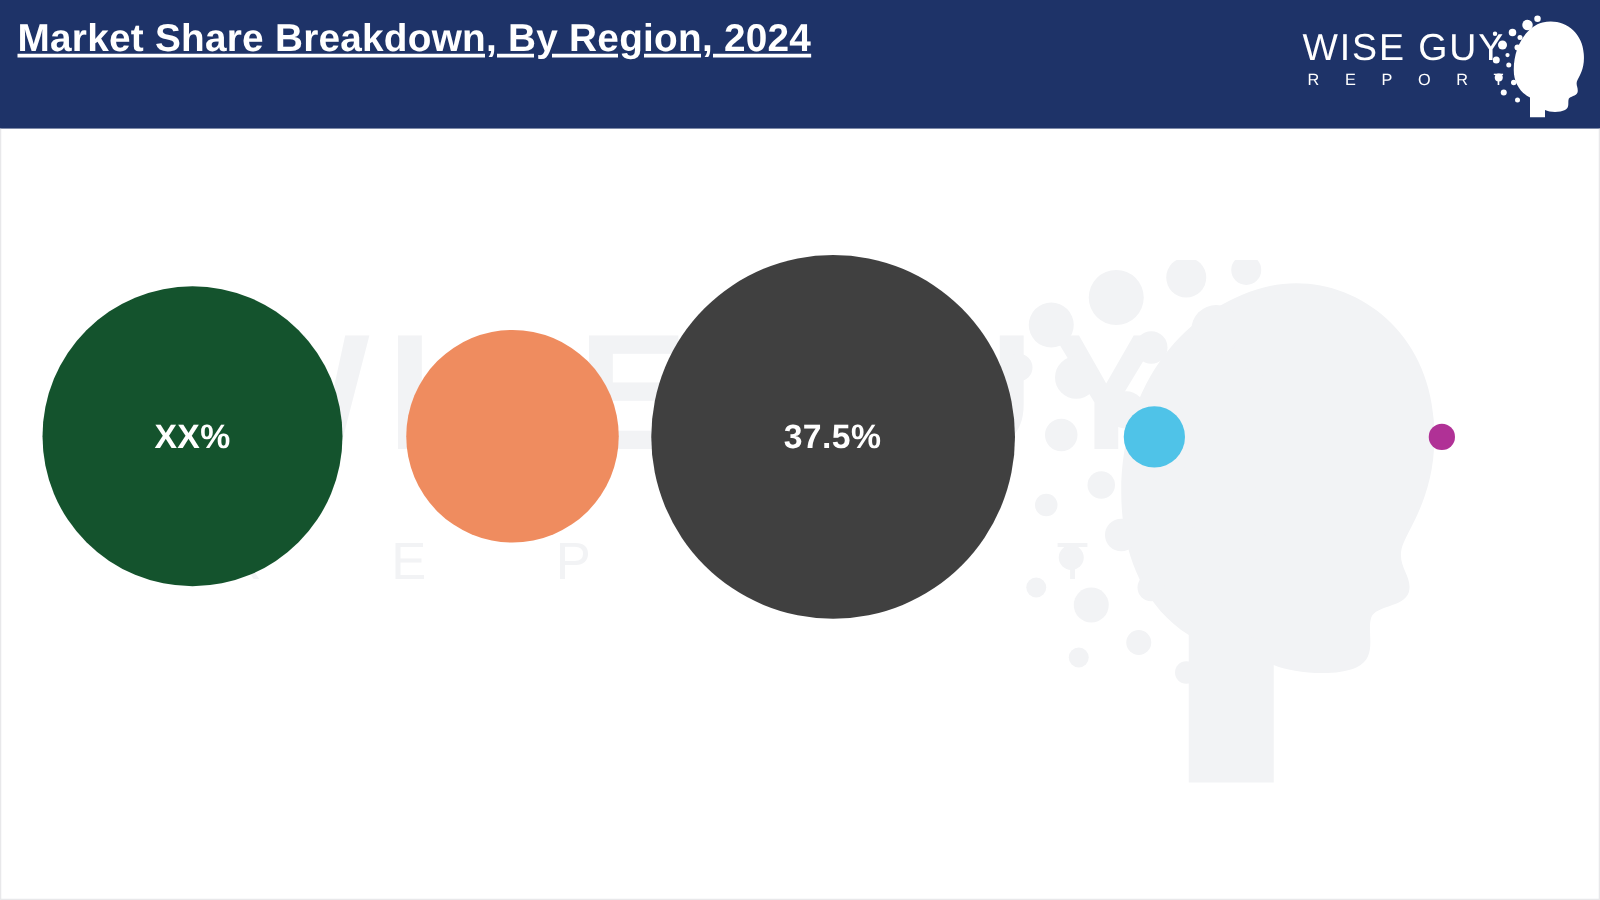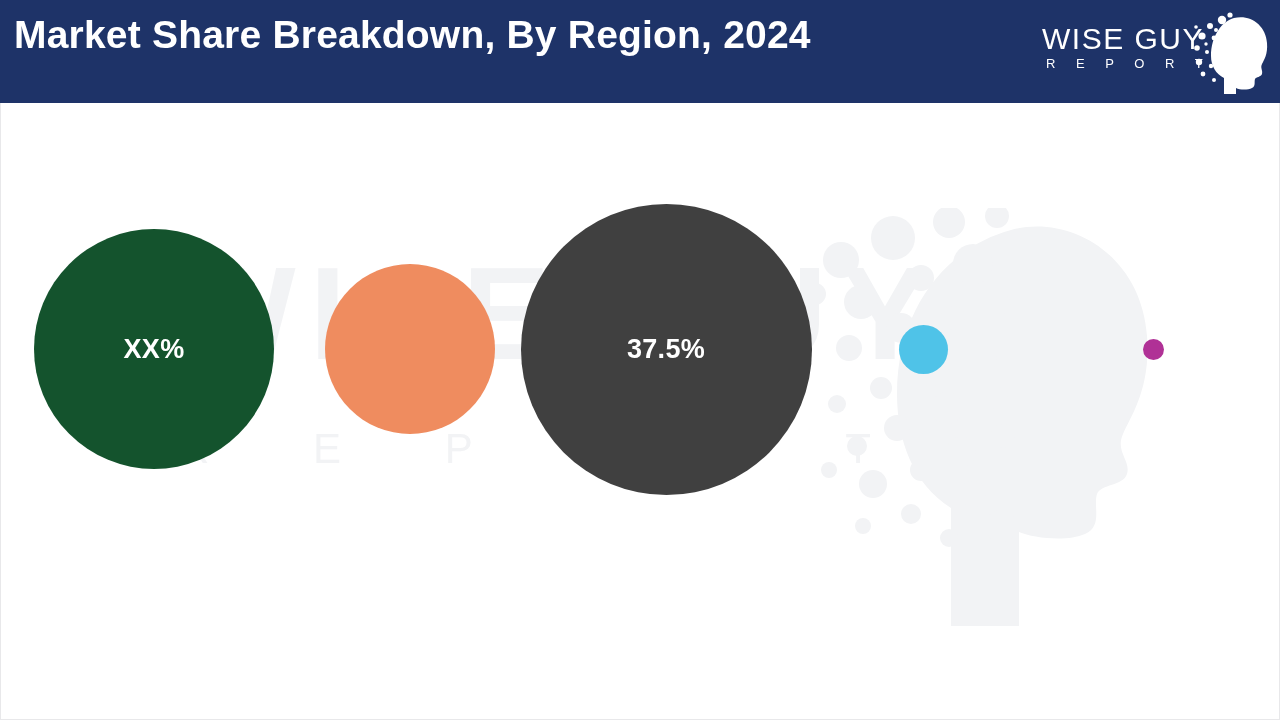--- a/index.html
+++ b/index.html
@@ -26,25 +26,26 @@
     top: 0;
     width: 1280px;
     height: 103px;
     background: #1e3368;
     box-sizing: border-box;
   }
   .header-title {
     position: absolute;
     left: 14px;
     top: 13px;
-    font-size: 39px;
+    font-size: 31px;
     font-weight: bold;
     color: #ffffff;
     letter-spacing: 0.2px;
     white-space: nowrap;
+    text-decoration: underline;
   }
 
   
   .logo {
     position: absolute;
     right: 6px;
     top: 8px;
     width: 250px;
     height: 88px;
   }

